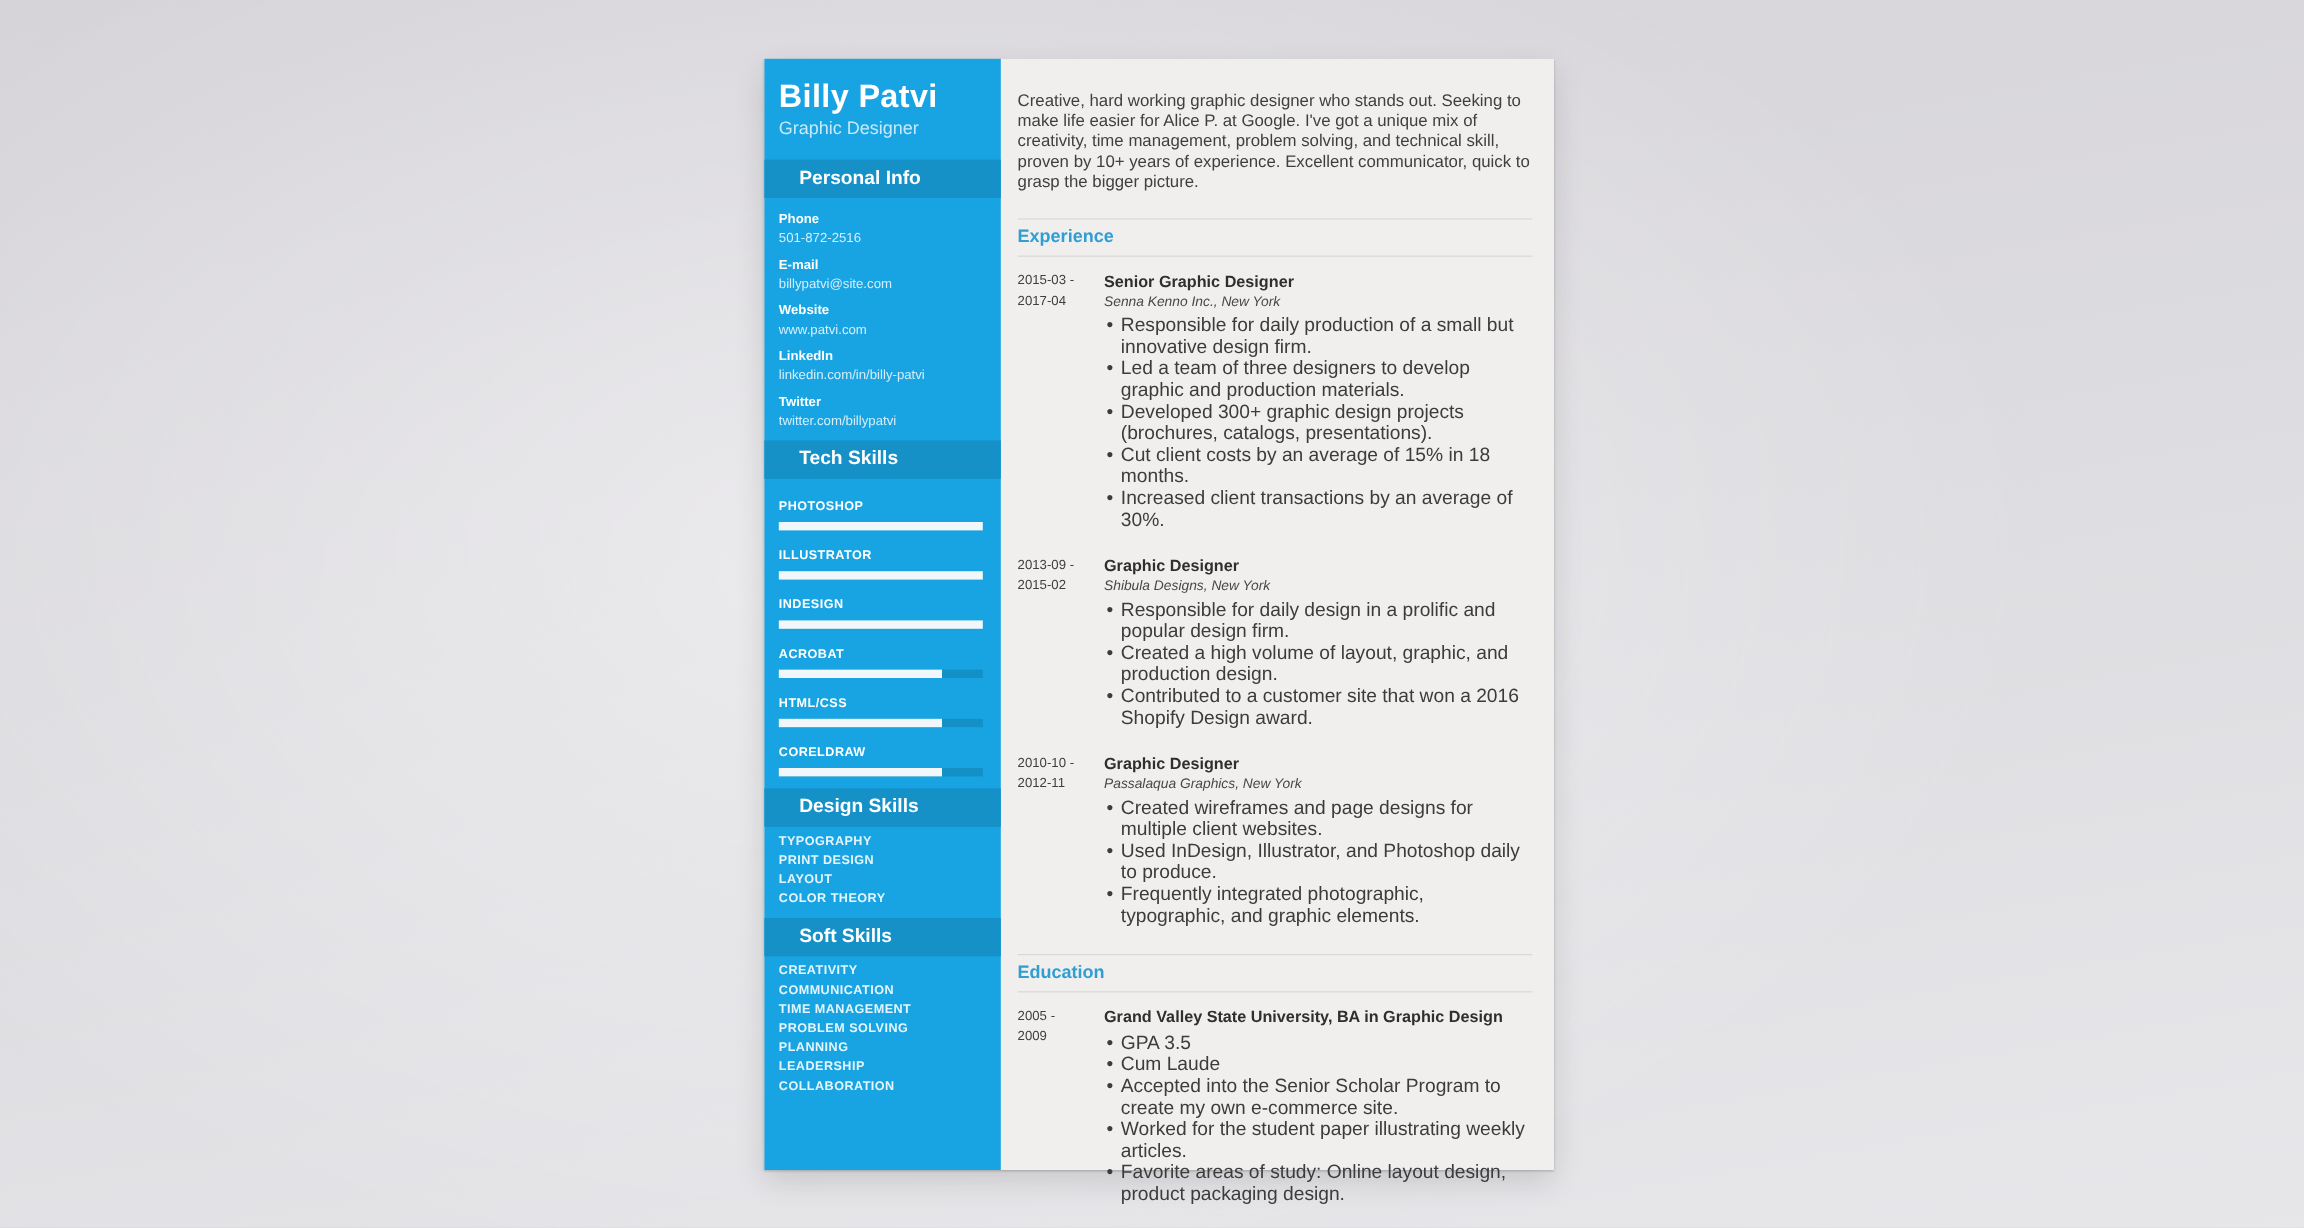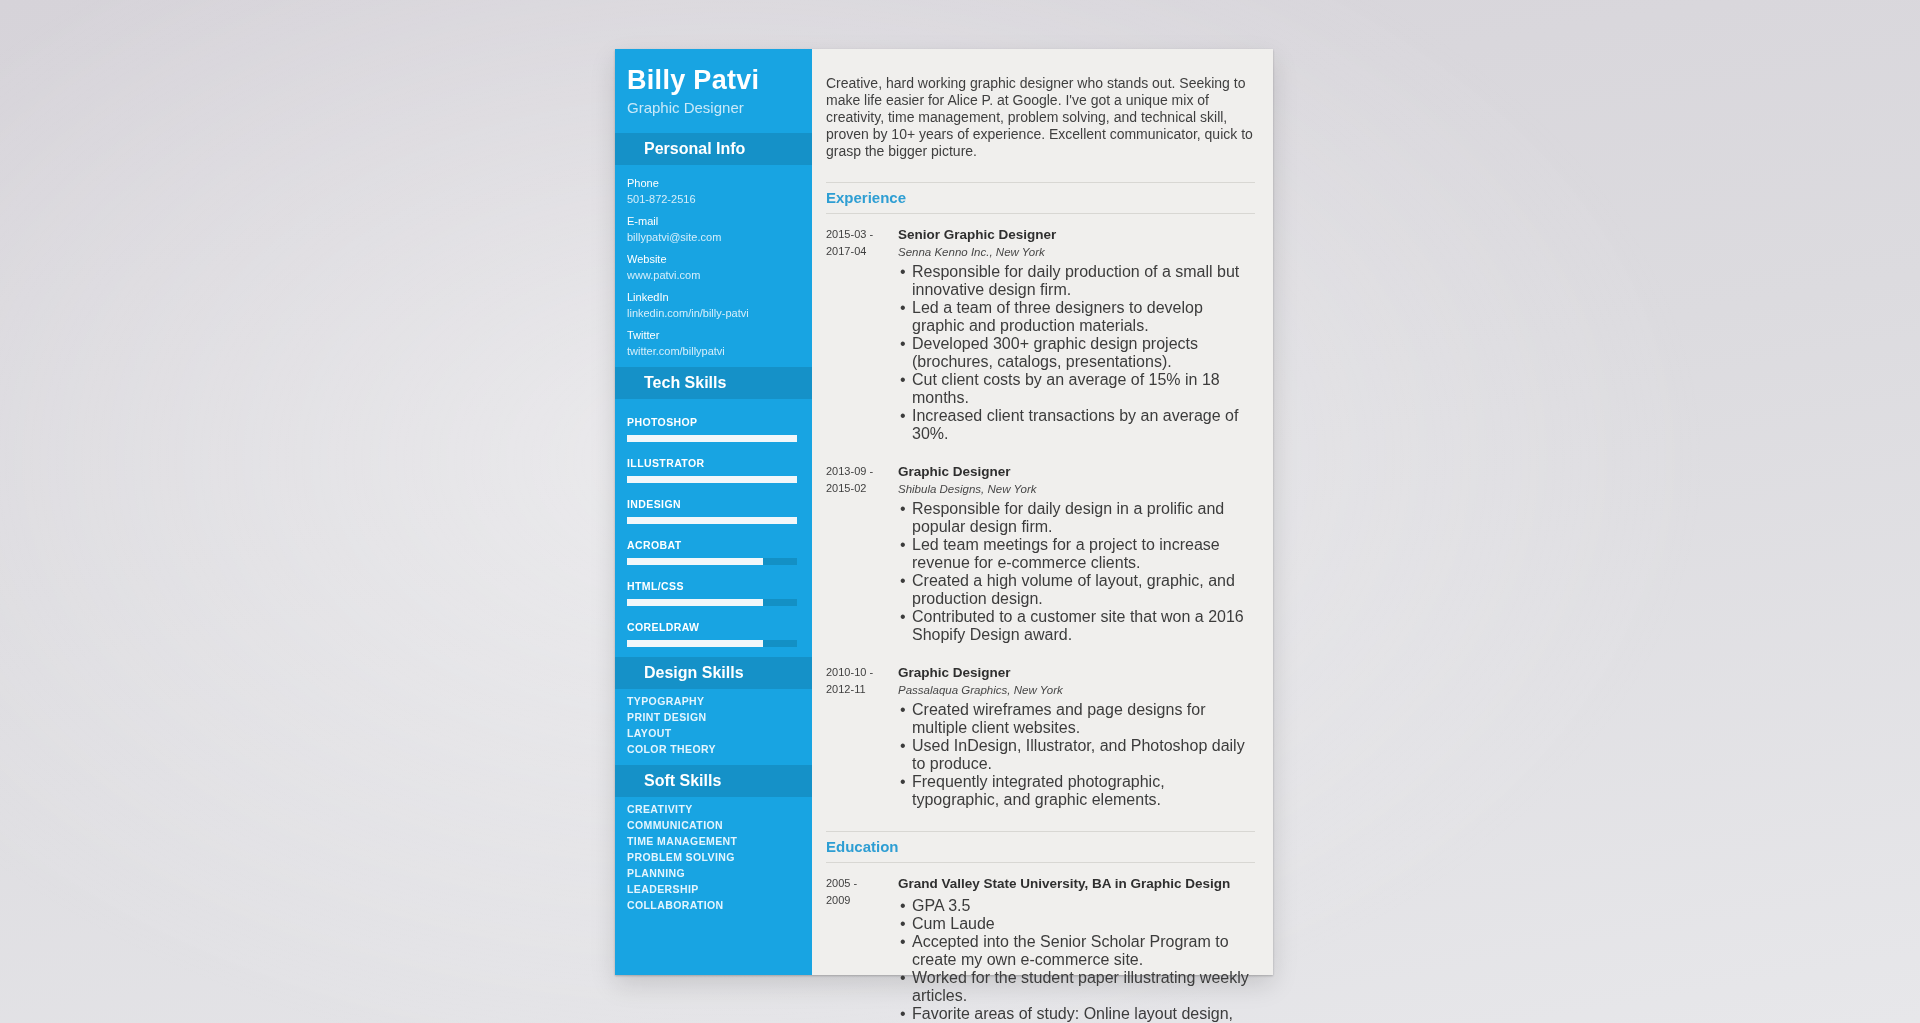--- a/index.html
+++ b/index.html
@@ -6,21 +6,21 @@
   html, body { margin: 0; padding: 0; }
   body {
     width: 1920px; height: 1023px; overflow: hidden;
     font-family: "Liberation Sans", sans-serif;
     background:
       radial-gradient(ellipse 1500px 950px at 38% 45%, rgba(255,255,255,0.45), rgba(255,255,255,0) 65%),
       linear-gradient(170deg, #d6d3d9 0%, #dcdbdf 45%, #e7e7ea 100%);
   }
 
   .page {
-    position: absolute; left: 615px; top: 49px;
+    position: absolute; left: 637px; top: 49px;
     width: 658px; height: 926px;
     background: var(--page_bg, #f0efed);
     box-shadow: 0 1px 2px rgba(0,0,0,0.22), 0 10px 24px rgba(0,0,0,0.13);
     display: flex;
   }
 
   
   .sidebar {
     width: 197px; flex: 0 0 197px;
     background: var(--sidebar_blue, #18a4e2);
@@ -33,21 +33,21 @@
   .job-title {
     font-size: 15px; color: #c9e9f9; margin: 0 12px 17px 12px;
   }
   .band {
     background: var(--band_blue, #1591c8);
     font-size: 16px; font-weight: bold;
     padding: 6px 12px 7px 29px; line-height: 19px;
   }
   .side-section { padding: 2px 12px 10px 12px; }
 
-  .info-label { font-size: 11px; font-weight: normal; margin-top: 10px; }
+  .info-label { font-size: 11px; font-weight: bold; margin-top: 10px; }
   .info-value { font-size: 11px; color: #d5eefb; margin-top: 4px; }
 
   .skill { margin-top: 15px; }
   .skill-label { font-size: 10.5px; font-weight: bold; letter-spacing: 0.4px; }
   .skill-bar {
     margin-top: 7px; height: 7px; width: 170px;
     background: var(--track_blue, #1390c5);
   }
   .skill-fill { height: 100%; background: #f1f7fa; }
 
@@ -207,21 +207,20 @@
     <div class="entry">
       <div class="entry-dates">
         <div>2013-09 -</div>
         <div>2015-02</div>
       </div>
       <div>
         <div class="entry-title">Graphic Designer</div>
         <div class="entry-company">Shibula Designs, New York</div>
         <ul class="bullets">
           <li>Responsible for daily design in a prolific and popular design firm.</li>
-          <li>Led team meetings for a project to increase revenue for e-commerce clients.</li>
           <li>Created a high volume of layout, graphic, and production design.</li>
           <li>Contributed to a customer site that won a 2016 Shopify Design award.</li>
         </ul>
       </div>
     </div>
 
     <div class="entry">
       <div class="entry-dates">
         <div>2010-10 -</div>
         <div>2012-11</div>

